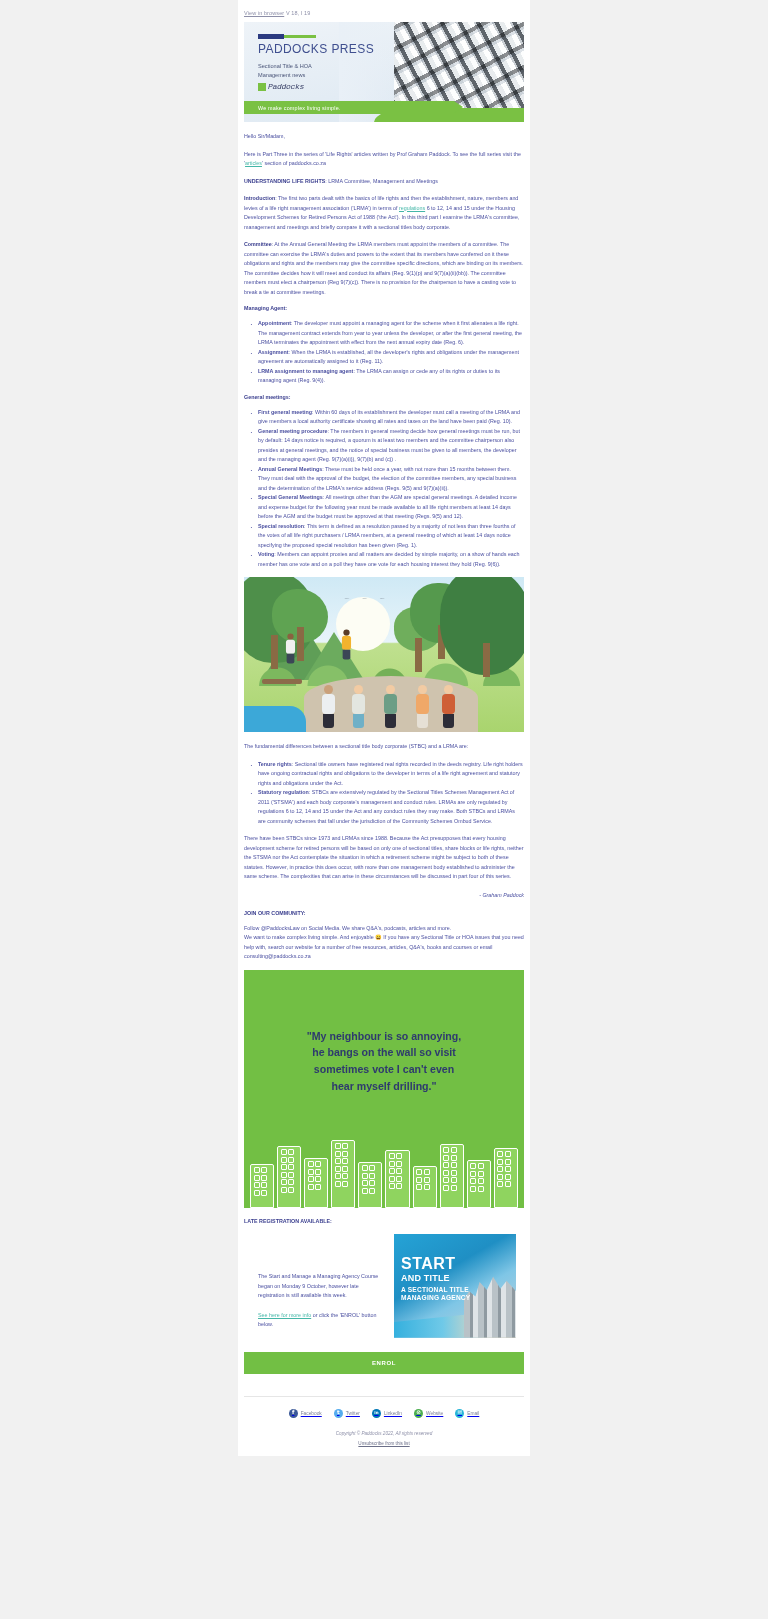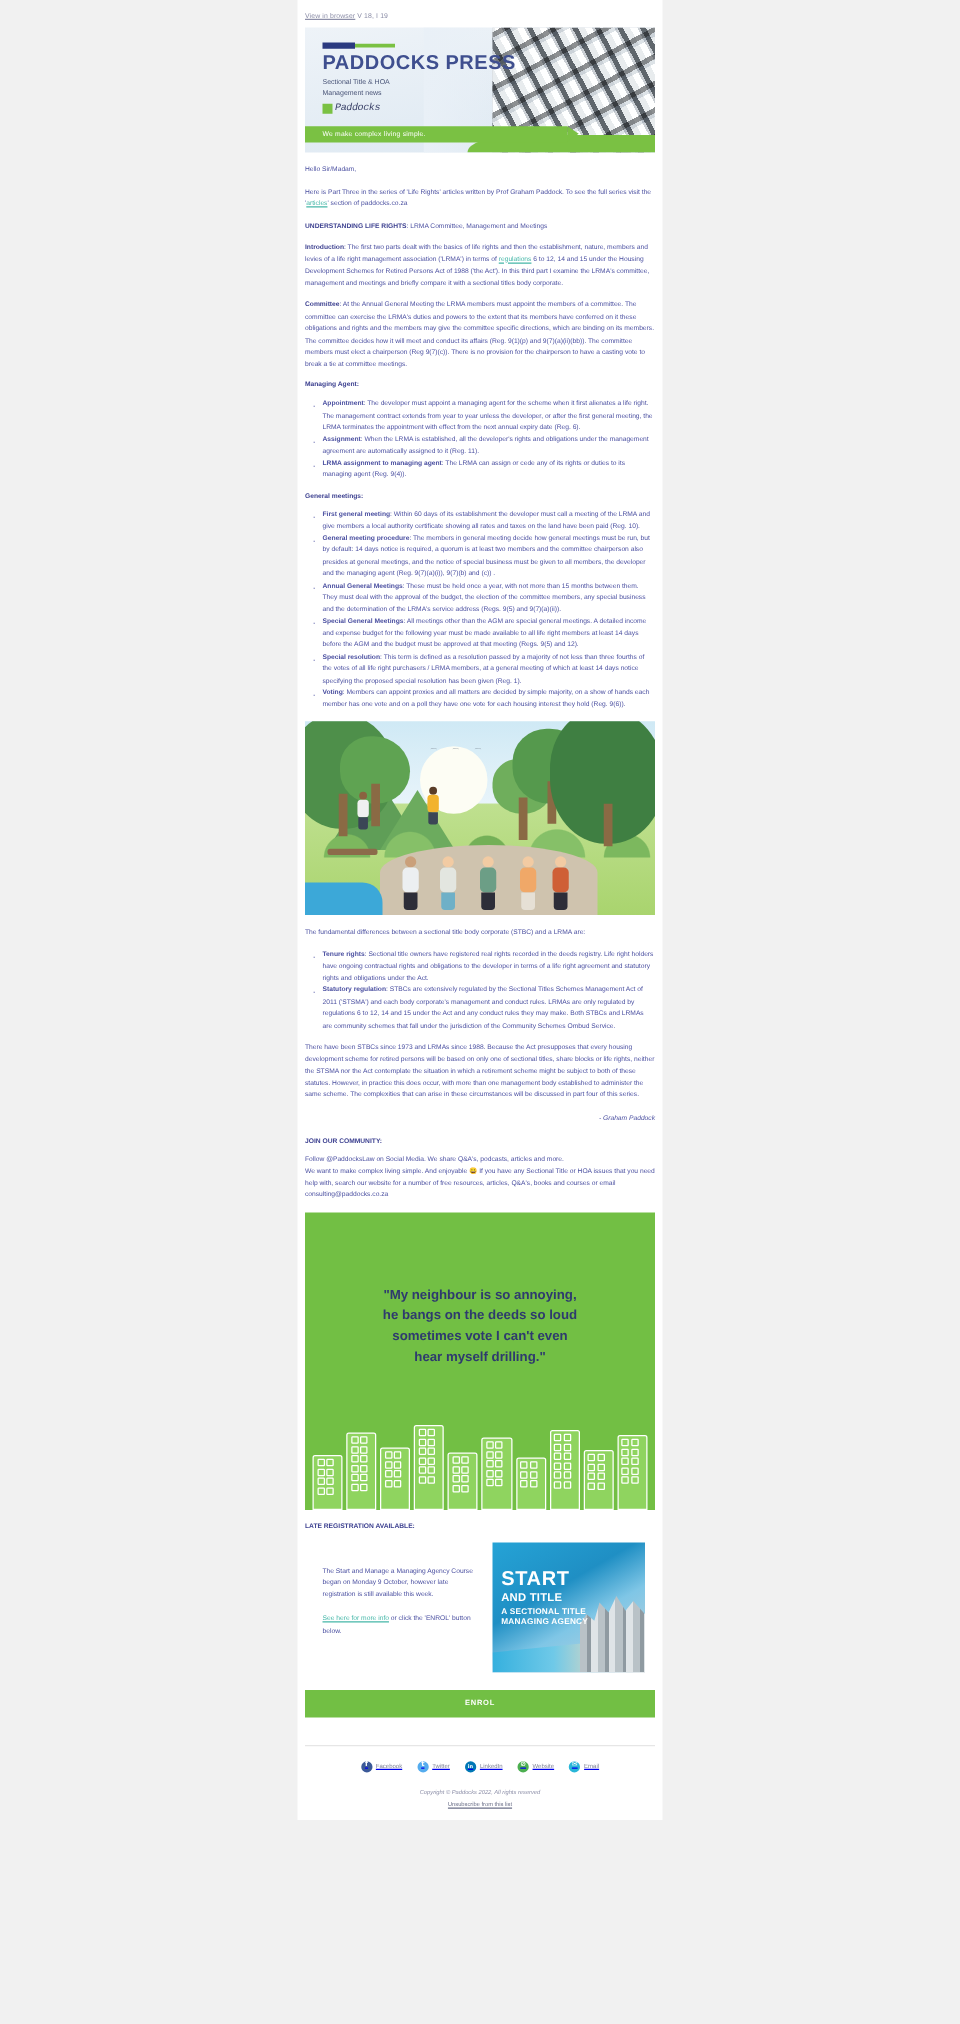--- a/index.html
+++ b/index.html
@@ -48,21 +48,21 @@
   }
   .banner-fade{
     position:absolute; left:95px; top:0; width:60px; height:100px;
     background:linear-gradient(90deg,#e9f0f7 0%, rgba(233,240,247,0) 100%);
   }
   .brand-rule { position:absolute; left:14px; top:12px; width:58px; height:5px; }
   .brand-rule .r1{ position:absolute; left:0; top:0; width:26px; height:5px; background:#2b3a80; }
   .brand-rule .r2{ position:absolute; left:26px; top:1px; width:32px; height:3px; background:#7ac143; }
   .banner h1 {
     position:absolute; left:14px; top:20px; margin:0;
-    font-size: 16px; font-weight: 700; letter-spacing:.4px; color:#3f4f8f;
+    font-size: 12px; font-weight: 400; letter-spacing:.4px; color:#3f4f8f;
     font-family:"Liberation Sans", sans-serif;
   }
   .banner .subtitle {
     position:absolute; left:14px; top:40px;
     font-size:5.6px; line-height:1.55; color:#4a5578;
   }
   .logo-mark { position:absolute; left:14px; top:60px; display:flex; align-items:center; gap:2px;}
   .logo-sq { width:8px;height:8px;background:#7ac143; }
   .logo-word { font-family:Liberation Mono, monospace; font-style:italic; font-size:8px; color:#3a4168; letter-spacing:-.3px;}
   .tagline-bar{
@@ -145,21 +145,21 @@
   .quote-text { padding: 58px 18px 0 18px; text-align:center; color:#2e3a6e;
                 font-size:10.6px; font-weight:700; line-height:1.6; }
   .bldgs { position:absolute; left:6px; right:6px; bottom:0; height:72px;
            display:flex; align-items:flex-end; gap:3px; }
   .bldg { background:#8fd45f; border:1.2px solid #ffffff; border-radius:2px 2px 0 0;
           display:flex; flex-wrap:wrap; align-content:flex-start; gap:1.5px; padding:2.5px; }
   .win { width:6px; height:6px; border:1px solid #ffffff; border-radius:1px; }
 
   
   .latereg-head { font-size:5.35px; font-weight:700; color:#3b3f8f; margin: 6px 0 10px 0; }
-  .latereg { display:flex; gap:10px; align-items:center; }
+  .latereg { display:flex; gap:10px; align-items:flex-end; }
   .latereg-copy { width:140px; padding-left:14px; font-size:5.35px; line-height:1.85; color:#4a4fa0; }
   .latereg-img { width:122px; height:104px; position:relative; overflow:hidden;
                  background:linear-gradient(150deg,#25a3d6 0%, #1f8fc4 38%, #7fc6e6 60%, #cbd5da 100%); }
   .latereg-img .city { position:absolute; right:0; bottom:0; width:52px; height:66px;
         background: repeating-linear-gradient(90deg, #b9c2c7 0 6px, #8f9aa1 6px 9px, #dfe4e7 9px 14px);
         clip-path: polygon(0 42%, 10% 30%, 22% 38%, 30% 16%, 44% 28%, 56% 8%, 70% 26%, 82% 14%, 100% 30%, 100% 100%, 0 100%); }
   .latereg-img .beach { position:absolute; left:0; bottom:0; width:100%; height:26px;
         background:linear-gradient(90deg,#35b0de 0%, #6fc9e8 40%, #e7d9bf 75%, #d6c6a8 100%);
         clip-path: polygon(0 40%, 60% 12%, 100% 55%, 100% 100%, 0 100%); }
   .lr-t1{ position:absolute; left:7px; top:22px; font-size:16px; font-weight:700; color:#fff; letter-spacing:.5px; line-height:1;}
@@ -326,21 +326,21 @@
 
       <div class="heading">JOIN OUR COMMUNITY:</div>
       <p class="t">
         <span>Follow @PaddocksLaw on Social Media. We share Q&amp;A's, podcasts, articles and more.</span><br>
         <span>We want to make complex living simple. And enjoyable </span><span>😀</span><span> If you have any Sectional Title or HOA issues that you need help with, search our website for a number of free resources, articles, Q&amp;A's, books and courses or email consulting@paddocks.co.za</span>
       </p>
 
       <div class="quote-block">
         <div class="quote-text">
           <div>"My neighbour is so annoying,</div>
-          <div>he bangs on the deeds so loud</div>
+          <div>he bangs on the wall so visit</div>
           <div>sometimes vote I can't even</div>
           <div>hear myself drilling."</div>
         </div>
         <div class="bldgs">
             <div class="bldg" style="height: 44px; flex: 1 1 0%;">
               <div class="win"></div>
               <div class="win"></div>
               <div class="win"></div>
               <div class="win"></div>
               <div class="win"></div>

